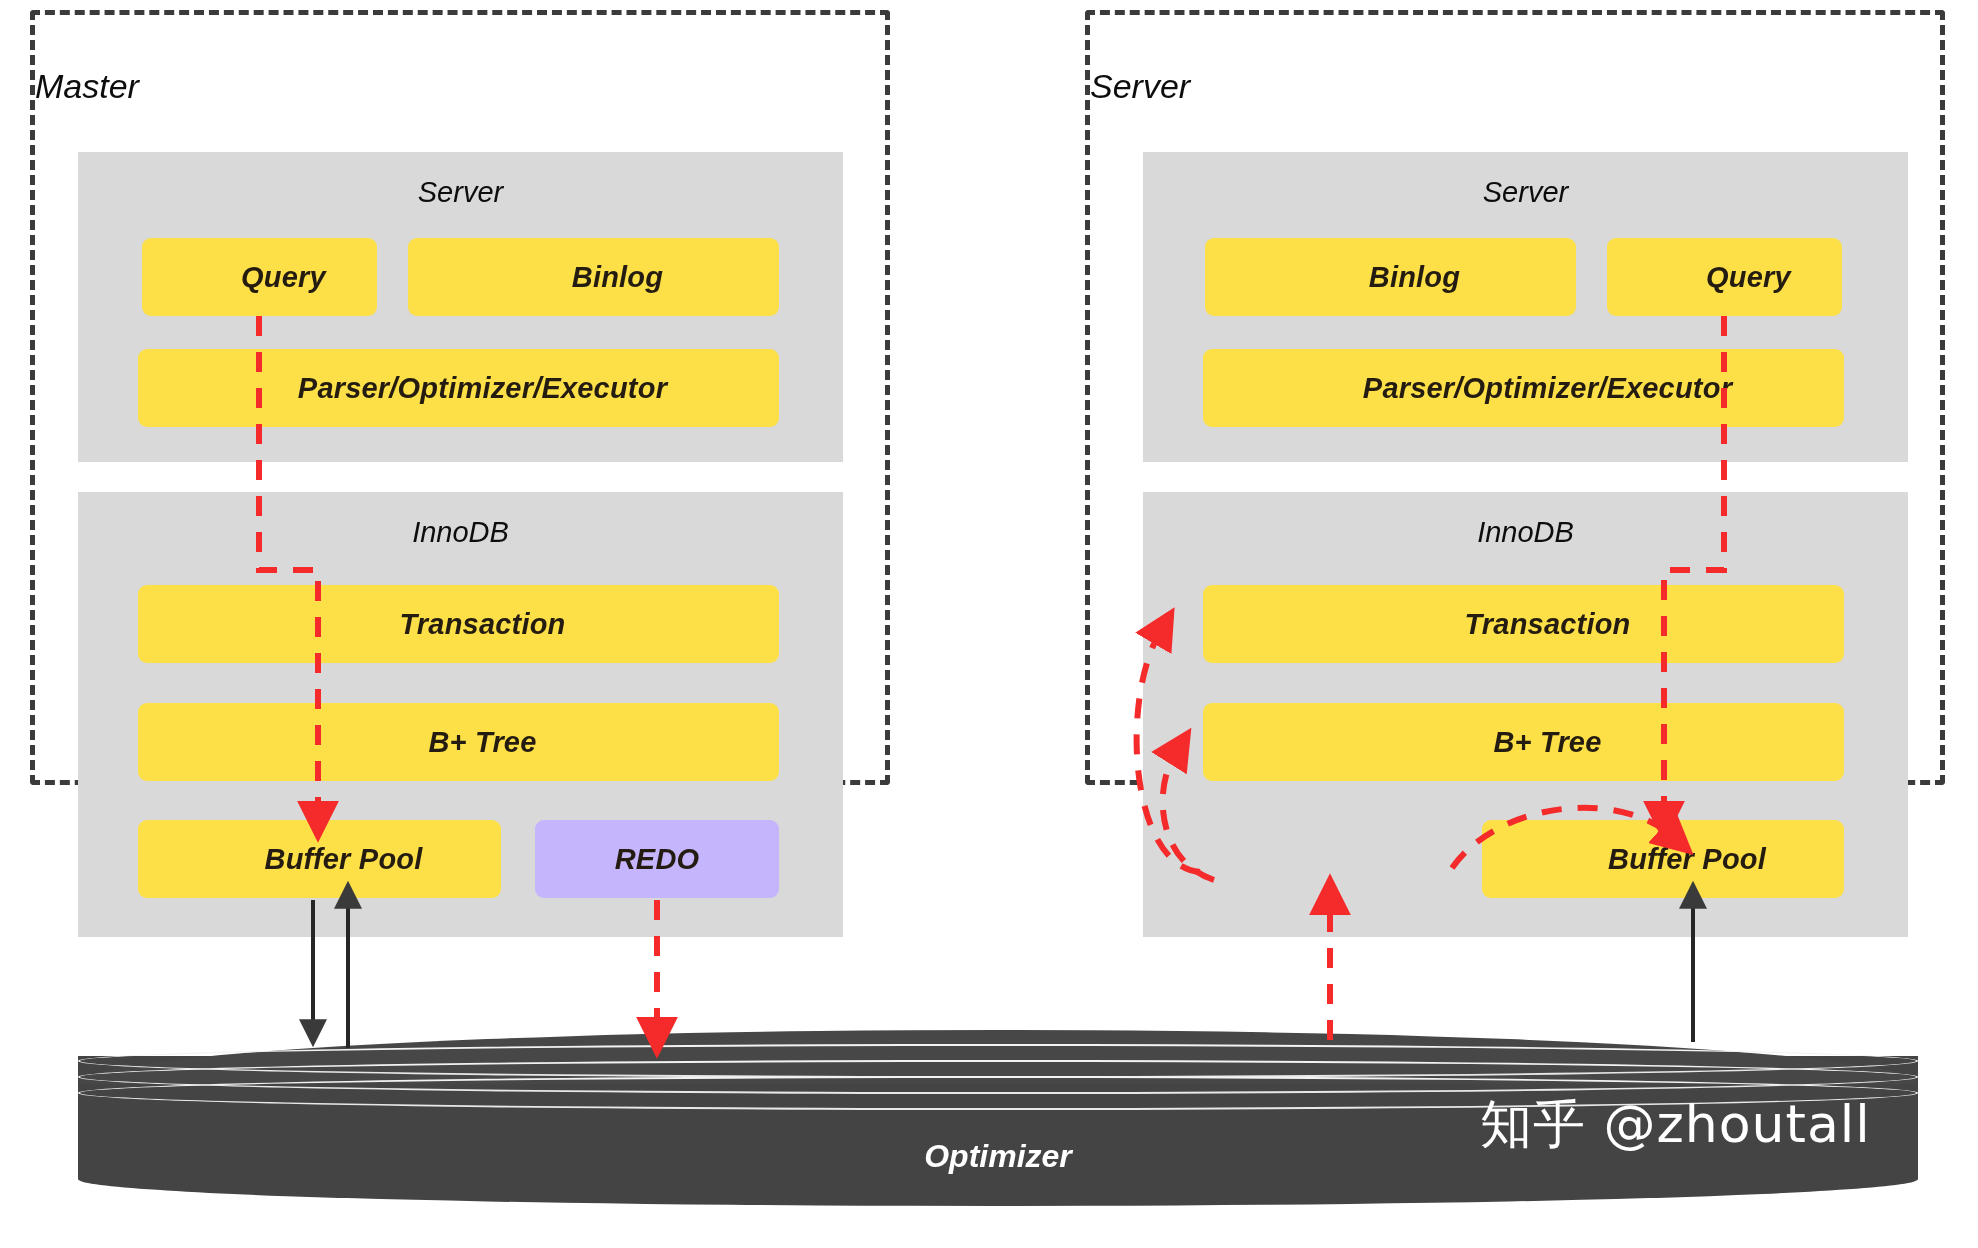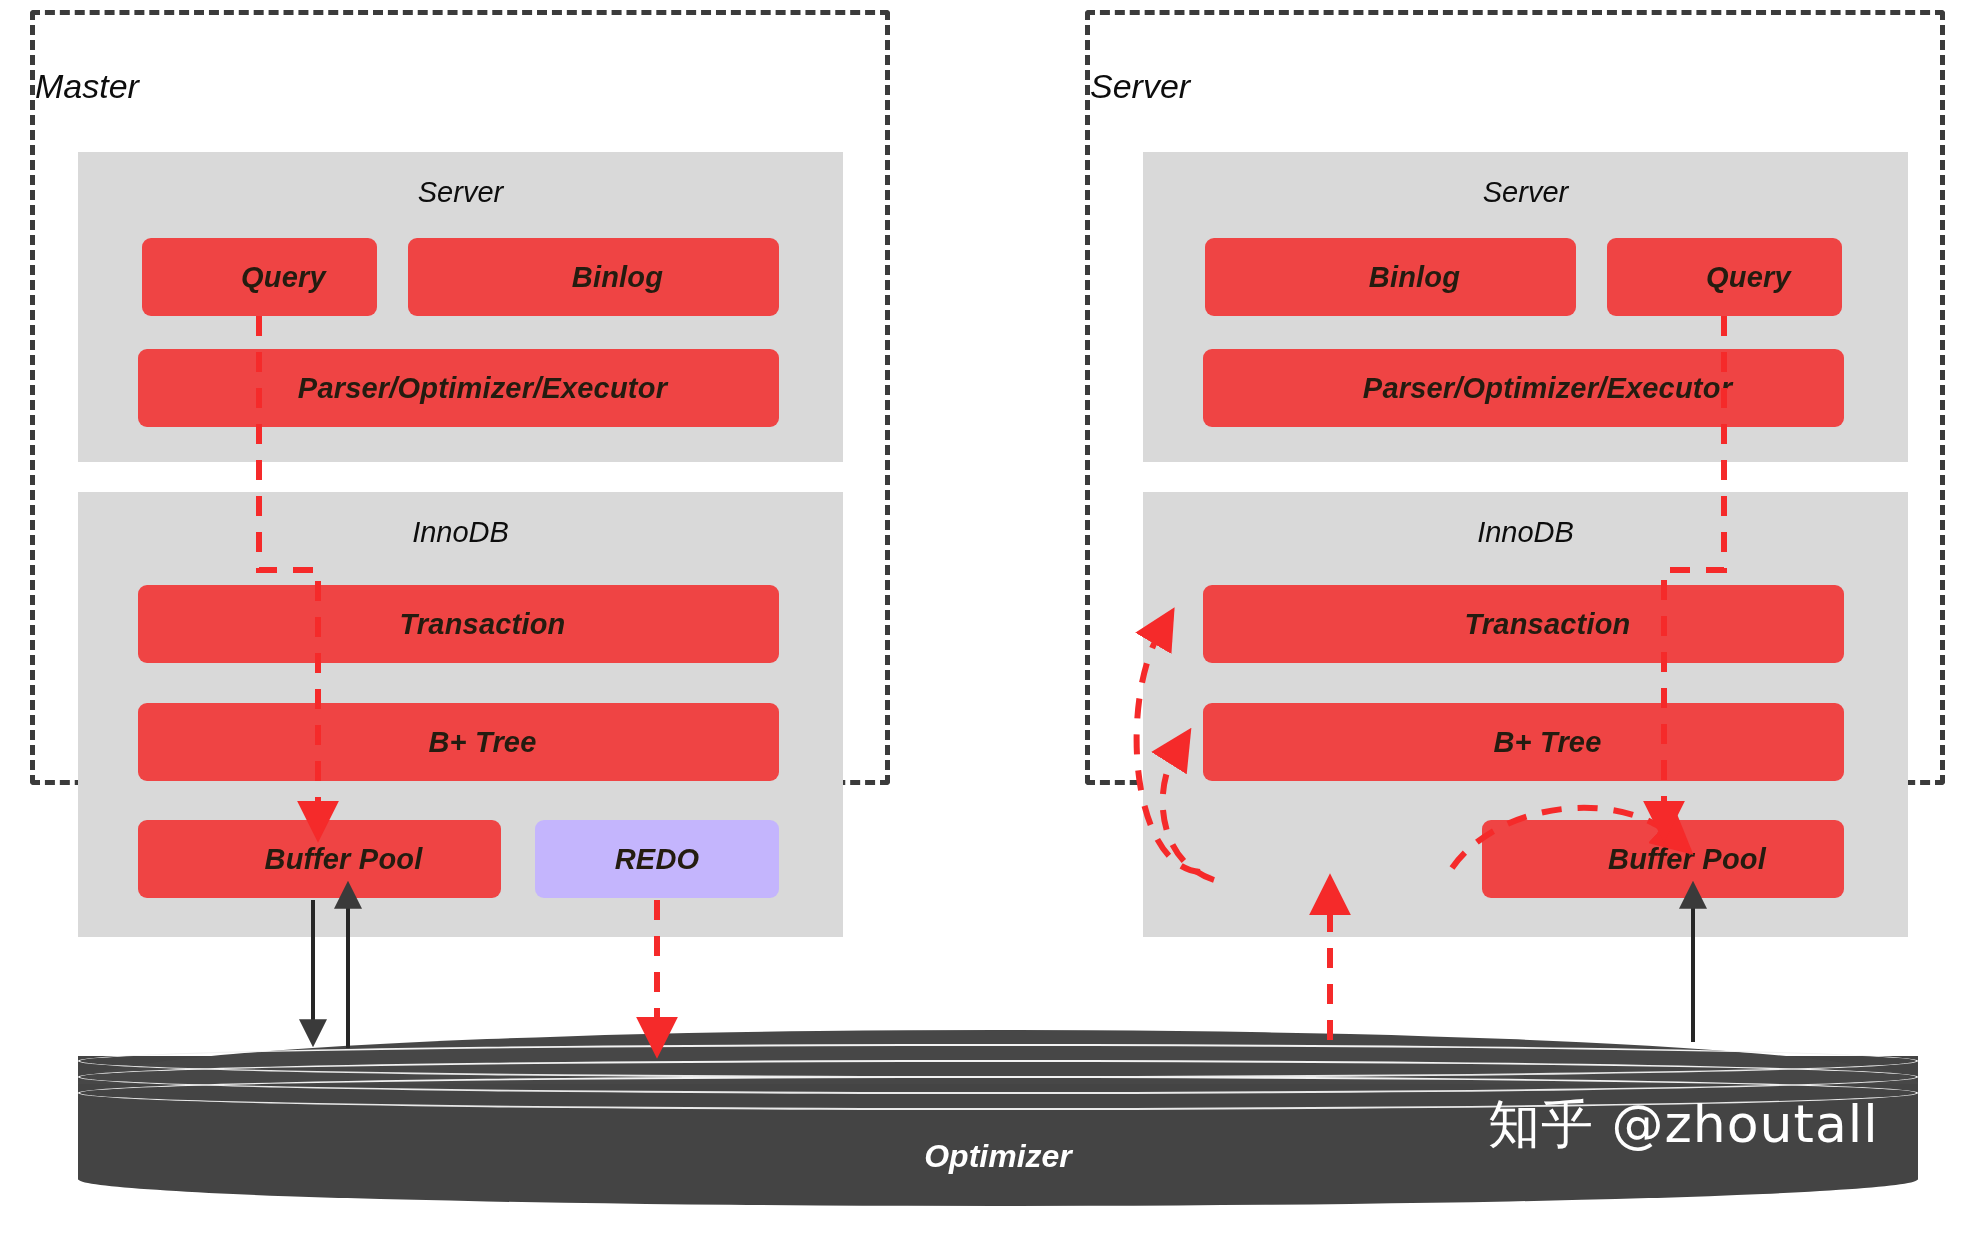--- a/index.html
+++ b/index.html
@@ -20,38 +20,38 @@
   
   .layer{position:absolute;background:#d9d9d9;box-sizing:border-box;}
   .layer-title{position:absolute;width:100%;top:24px;left:0;text-align:center;
                font-size:29px;font-style:italic;font-weight:400;color:#0d0d0d;}
 
   
   .box{position:absolute;border-radius:9px;display:flex;align-items:center;
        justify-content:center;box-sizing:border-box;
        font-size:29px;font-style:italic;font-weight:bold;color:#241c10;
        letter-spacing:.2px;text-align:center;}
-  .box.orange{background:#ef4444;padding-left:48px;}
+  .box.orange{background:#fde047;padding-left:48px;}
   .box.yellow{background:#c4b5fd;}
 
   
   #polarstore{position:absolute;left:78px;top:1030px;width:1840px;height:195px;}
   .cyl-body{position:absolute;left:0;top:26px;width:100%;height:150px;
             background:#444444;border-radius:0 0 50% 50%/0 0 18% 18%;}
   .cyl-top{position:absolute;left:0;top:0;width:100%;height:54px;
            background:#474747;border-radius:50%/100% 100% 0 0;}
   .cyl-ring{position:absolute;left:0;width:100%;height:34px;
             border-radius:50%/50%;border:2px solid #f2f2f2;box-sizing:border-box;
             border-bottom-color:#e8e8e8;}
   .cyl-label{position:absolute;left:0;top:108px;width:100%;text-align:center;
              font-size:32px;font-style:italic;font-weight:bold;color:#ffffff;}
 
   #watermark{position:absolute;left:1480px;top:1090px;font-size:52px;
              color:#ffffff;font-weight:400;letter-spacing:1px;
-             font-family:"DejaVu Sans",sans-serif;white-space:nowrap;margin-left:8px;}
+             font-family:"DejaVu Sans",sans-serif;white-space:nowrap;}
 
   
   #arrows{position:absolute;left:0;top:0;width:1978px;height:1248px;
           pointer-events:none;}
 </style>
 </head>
 <body>
 
 <div id="stage">
 

